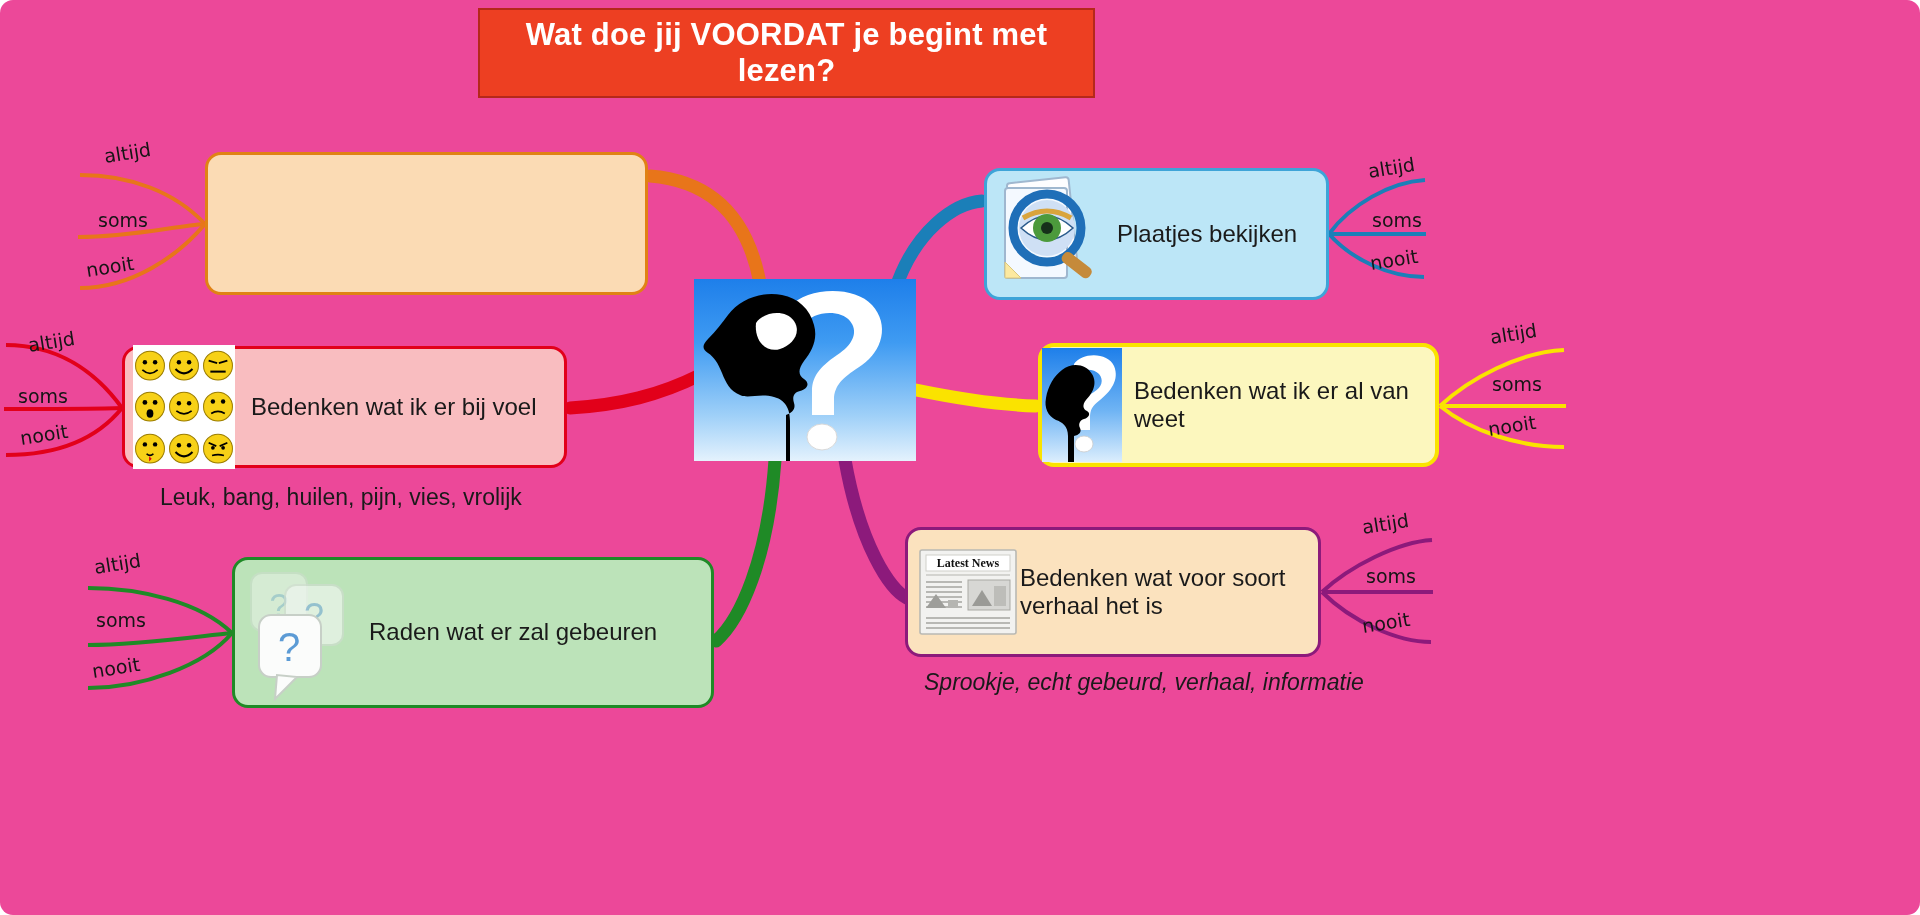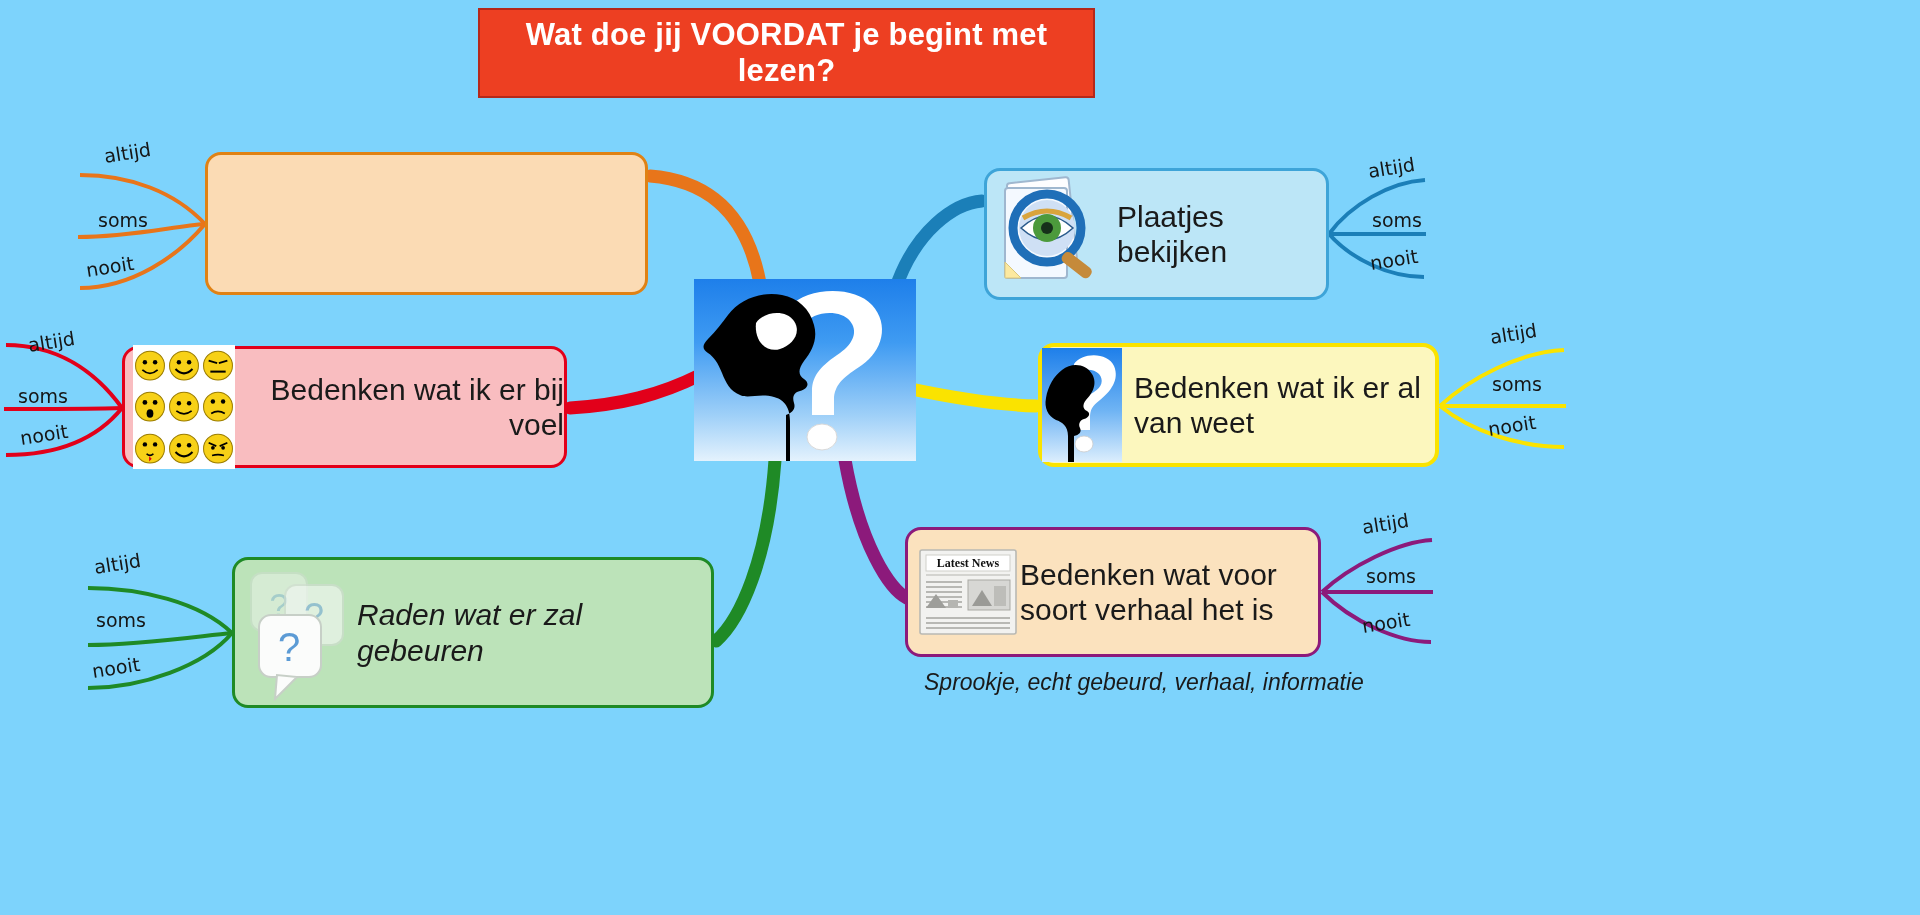--- a/index.html
+++ b/index.html
@@ -7,22 +7,23 @@
     padding: 0;
     background: #ffffff;
   }
   body {
     font-family: "Liberation Sans", sans-serif;
   }
   #canvas {
     position: relative;
     width: 1920px;
     height: 915px;
-    background: #7dd3fc;
+    background: #ec4899;
     overflow: hidden;
+    border-radius: 13px;
   }
   #wires {
     position: absolute;
     left: 0; top: 0;
     width: 1920px;
     height: 915px;
     pointer-events: none;
   }
 
   
@@ -49,21 +50,21 @@
 
   
   .topic {
     position: absolute;
     box-sizing: border-box;
     display: flex;
     align-items: center;
     border-radius: 16px;
   }
   .topic .label {
-    font-size: 30px;
+    font-size: 24px;
     color: #1a1a1a;
     line-height: 1.18;
     z-index: 2;
   }
   .topic .thumb {
     flex: 0 0 auto;
     position: relative;
     z-index: 2;
   }
 
@@ -86,21 +87,21 @@
   .box-pink .label { margin-left: 16px; text-align: right; }
 
   
   .box-green {
     left: 232px; top: 557px;
     width: 482px; height: 151px;
     background: #BCE3B9;
     border: 3px solid #1F8A26;
     padding-left: 10px;
   }
-  .box-green .label { margin-left: 0; font-style: italic; }
+  .box-green .label { margin-left: 12px; }
 
   
   .box-blue {
     left: 984px; top: 168px;
     width: 345px; height: 132px;
     background: #BCE6F7;
     border: 3px solid #3EA4D8;
     padding-left: 8px;
   }
   .box-blue .label { margin-left: 10px; }
@@ -298,20 +299,21 @@
           <circle cx="20" cy="20" r="17" fill="#F7D117" stroke="#9a7c00" stroke-width="1.2"></circle>
           <path d="M9 13 L18 17" stroke="#000" stroke-width="2"></path>
           <path d="M31 13 L22 17" stroke="#000" stroke-width="2"></path>
           <circle cx="14" cy="19" r="2.2" fill="#000"></circle>
           <circle cx="26" cy="19" r="2.2" fill="#000"></circle>
           <path d="M13 28 Q20 26 27 28" fill="none" stroke="#000" stroke-width="2"></path>
         </svg>
     </div>
     <span class="label">Bedenken wat ik er bij voel</span>
   </div>
+  <div class="caption caption-feelings">Leuk, bang, huilen, pijn, vies, vrolijk</div>
   <div class="rating slant" style="left:30px; top:334px;">altijd</div>
   <div class="rating" style="left:18px; top:385px;">soms</div>
   <div class="rating slant" style="left:22px; top:427px;">nooit</div>
 
   <div class="topic box-green">
     <div class="thumb thumb-bubbles">
       <svg width="112" height="136" viewBox="0 0 112 136">
         <g opacity="0.5">
           <rect x="6" y="8" width="56" height="58" rx="11" fill="#eef4ee" stroke="#cfdccf" stroke-width="2"></rect>
           <text x="34" y="52" font-family="Liberation Sans, sans-serif" font-size="34" fill="#8FB8DC" text-anchor="middle">?</text>

